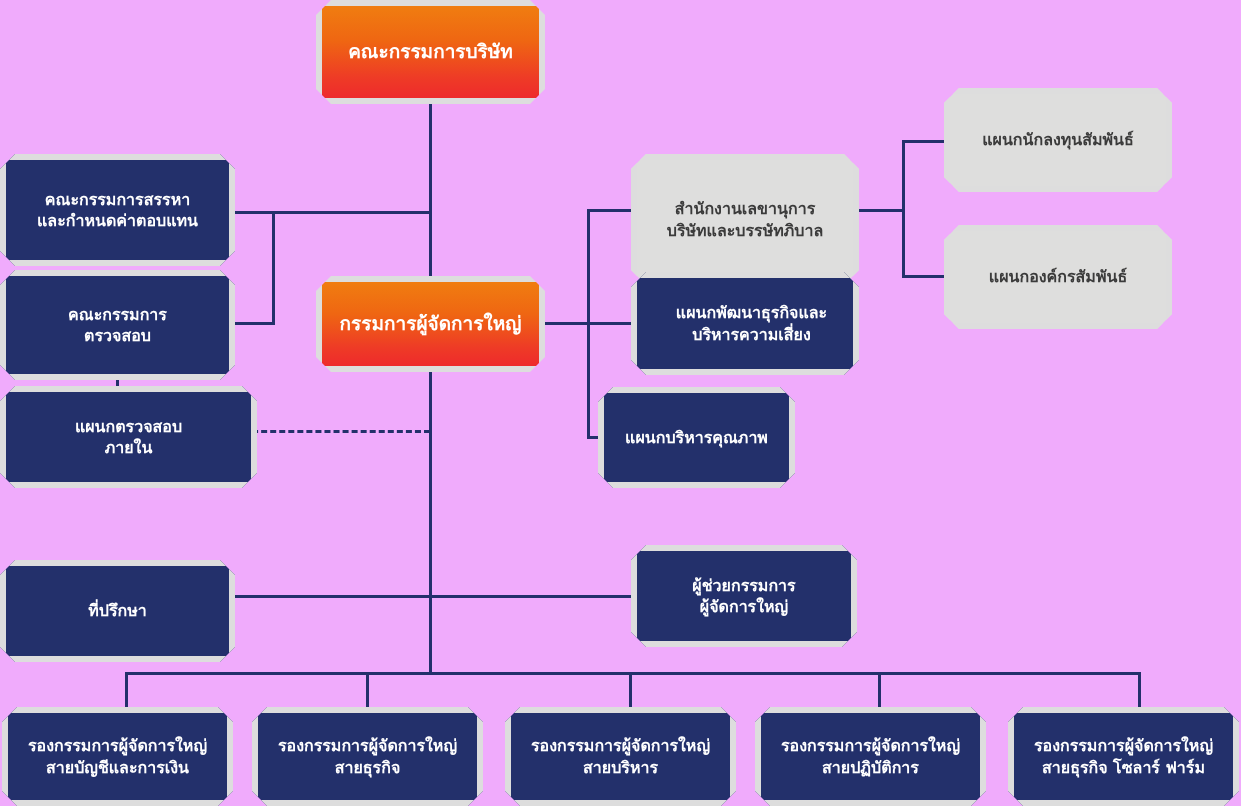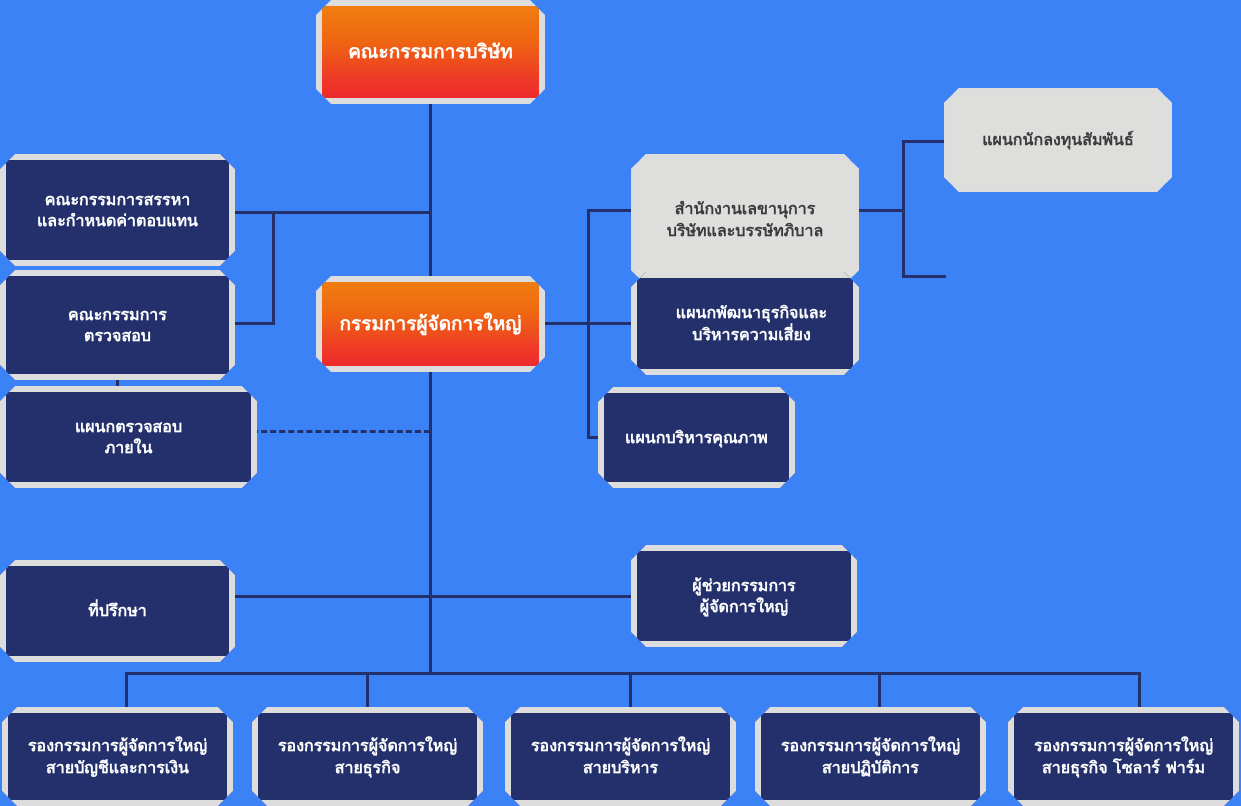--- a/index.html
+++ b/index.html
@@ -7,21 +7,21 @@
     padding: 0;
     background: #ffffff;
   }
   body {
     font-family: "DejaVu Sans", "Liberation Sans", sans-serif;
   }
   #chart-root {
     position: relative;
     width: 1241px;
     height: 806px;
-    background: #3b82f6;
+    background: #f0abfc;
     overflow: hidden;
   }
   
   .line {
     position: absolute;
     background: #23306b;
   }
   .line-h { height: 3px; }
   .line-v { width: 3px; }
   .line-dashed {
@@ -144,20 +144,23 @@
   </div>
 
   <div class="node navy fs18" style="left:598px; top:387px; width:197px; height:101px;">
     <span class="node-inner">แผนกบริหารคุณภาพ</span>
   </div>
 
   <div class="node gray fs18" style="left:944px; top:88px; width:228px; height:104px;">
     <span class="node-inner">แผนกนักลงทุนสัมพันธ์</span>
   </div>
 
+  <div class="node gray fs18" style="left:944px; top:225px; width:228px; height:104px;">
+    <span class="node-inner">แผนกองค์กรสัมพันธ์</span>
+  </div>
 
   <div class="node navy fs18" style="left:0px; top:560px; width:235px; height:102px;">
     <span class="node-inner">ที่ปรึกษา</span>
   </div>
 
   <div class="node navy fs18" style="left:631px; top:545px; width:226px; height:102px;">
     <span class="node-inner">ผู้ช่วยกรรมการ
 ผู้จัดการใหญ่</span>
   </div>
 

